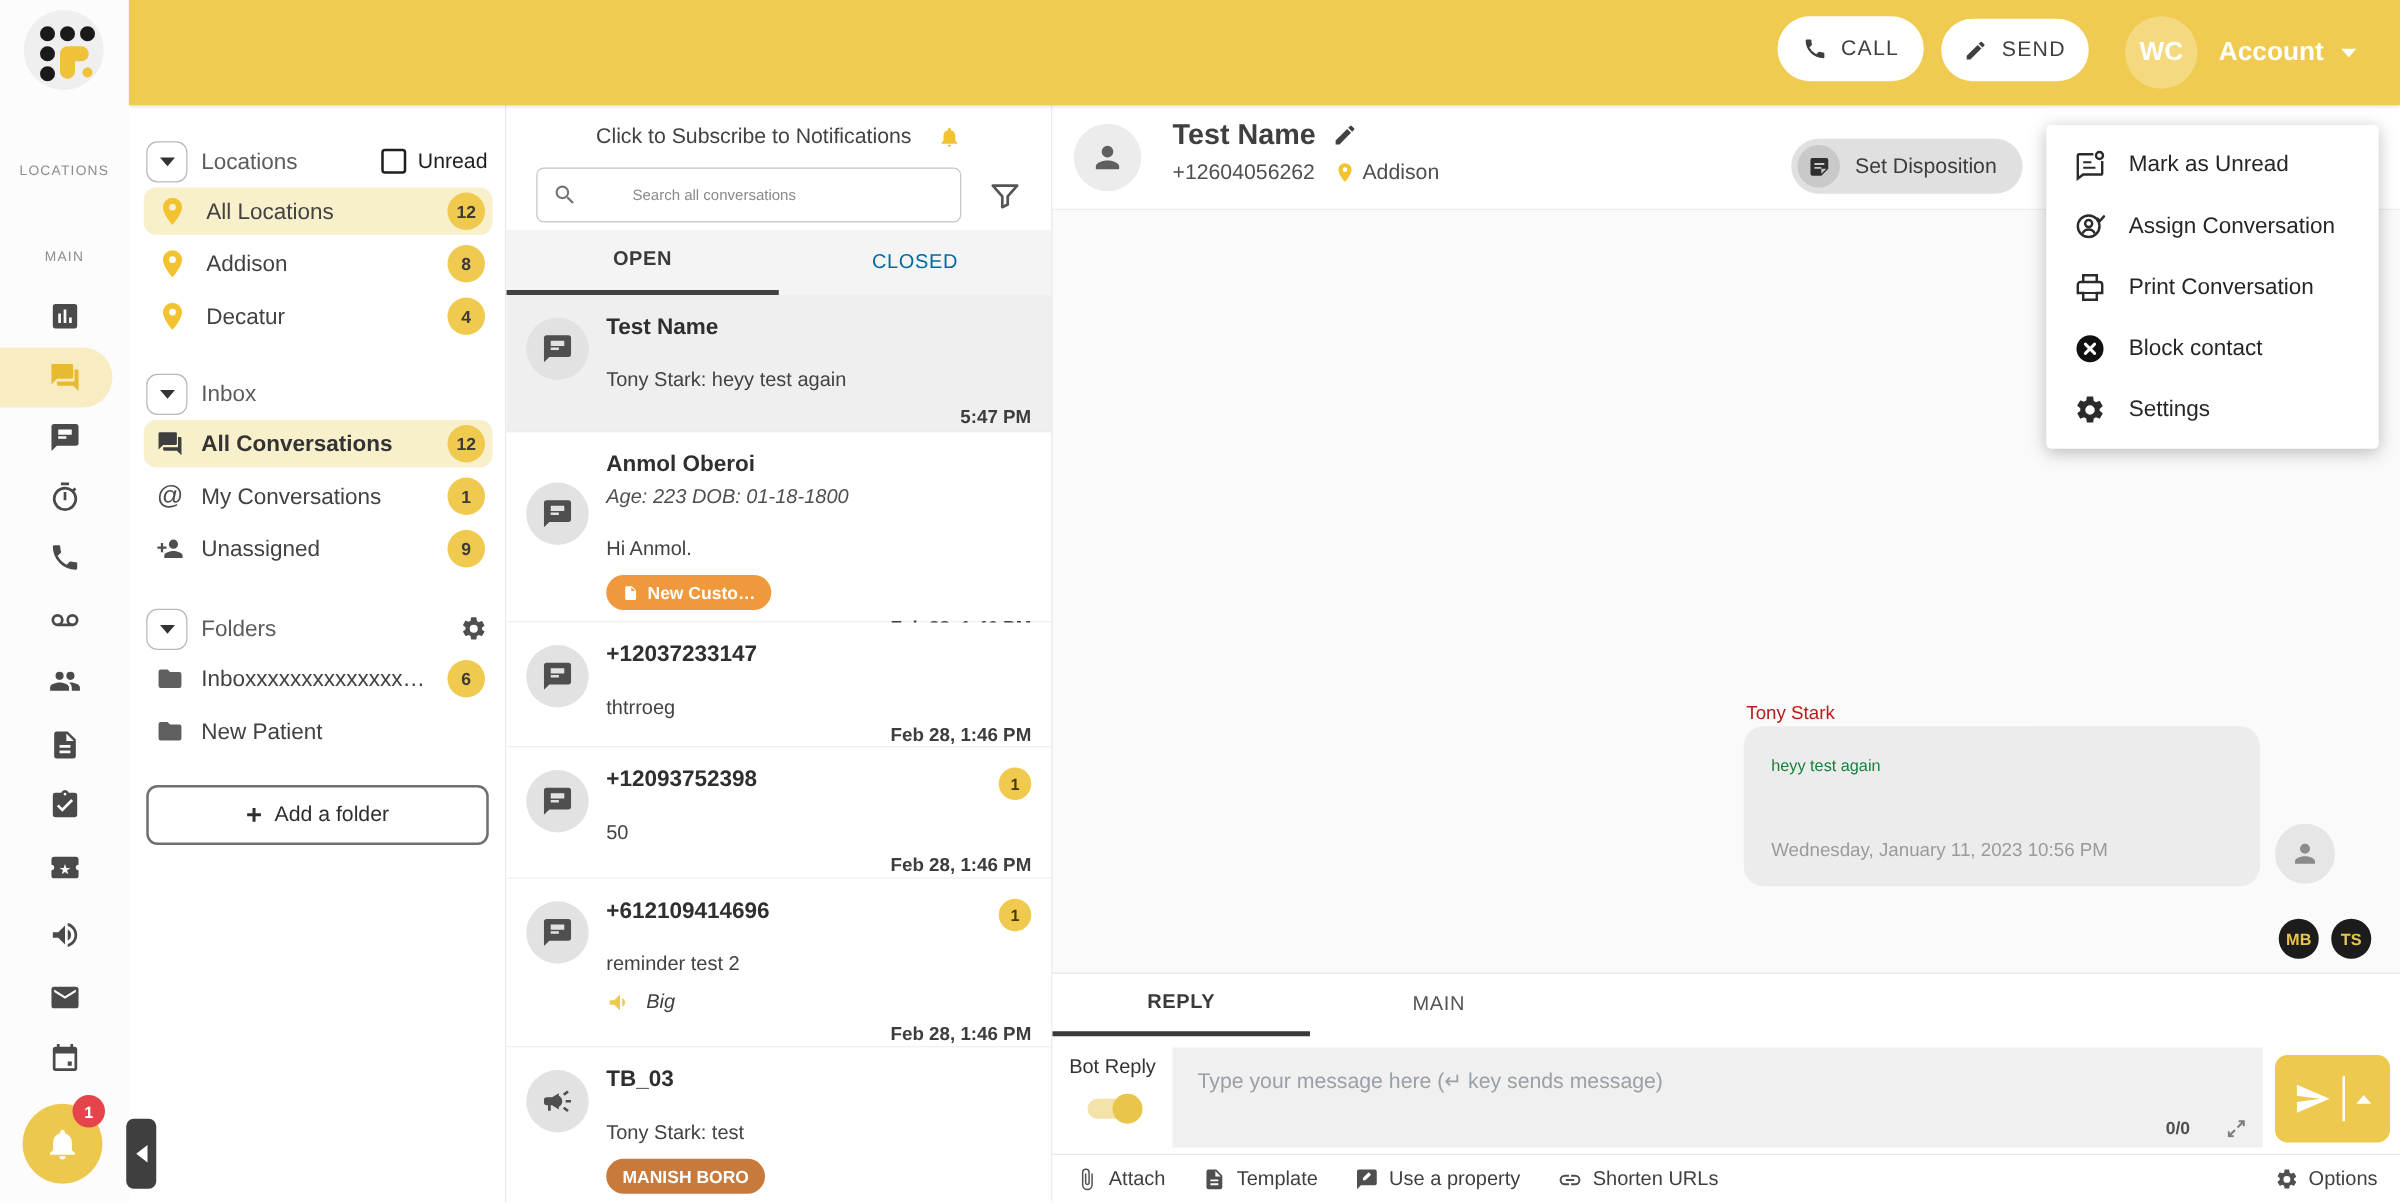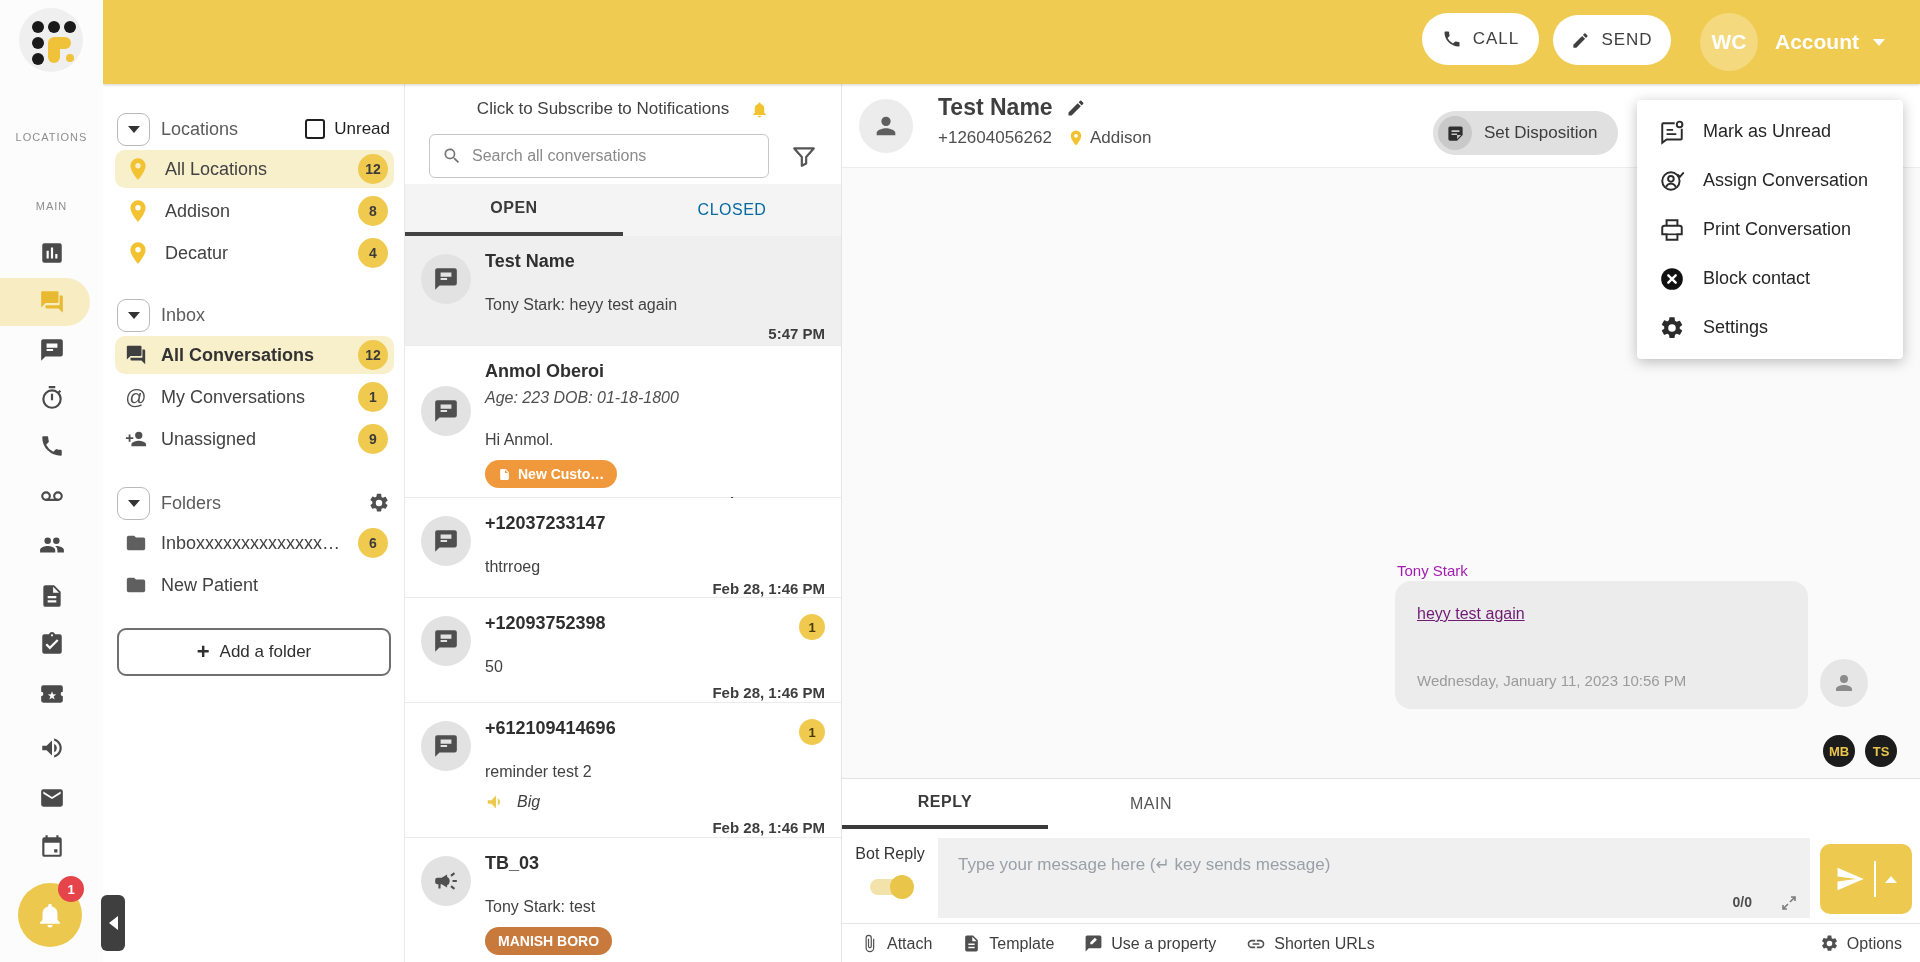--- a/index.html
+++ b/index.html
@@ -57,21 +57,21 @@
   .gear-right { margin-left:auto; color:#4f4f4f; }
   .add-folder { margin:24px 14px 0; height:48px; border:2px solid #6f6f6f; border-radius:9px; background:#fff;
            display:flex; align-items:center; justify-content:center; gap:10px; font-size:17px; color:#2f2f2f; width:274px; }
   .plus { font-size:22px; font-weight:bold; color:#2f2f2f; line-height:1; }
 
   
   .list { position:absolute; left:405px; top:84px; width:437px; height:878px; background:#fff; border-right:1px solid #e5e5e5; z-index:2; }
   .banner { height:44px; display:flex; align-items:center; justify-content:center; gap:21px; font-size:17px; color:#424242; padding-top:6px; }
   .search-row { height:56px; display:flex; align-items:center; padding:0 24px; gap:22px; }
   .search-box { flex:1; height:44px; border:1px solid #c6c6c6; border-radius:6px; display:flex; align-items:center; padding:0 12px; gap:10px; background:#fff; }
-  .search-box input { border:none; outline:none; flex:1; font-size:16px; color:#a21caf; font-family:"Liberation Sans", sans-serif; background:transparent; }
+  .search-box input { border:none; outline:none; flex:1; font-size:12px; color:#a21caf; font-family:"Liberation Sans", sans-serif; background:transparent;margin-left:34px; }
   .search-box input::placeholder { color:#8a8a8a; }
   .tabs { height:52px; background:#f4f4f4; display:flex; }
   .tab { flex:1; display:flex; align-items:center; justify-content:center; font-size:16px; letter-spacing:.5px; color:#0369a1; }
   .tab.on { font-weight:bold; color:#3a3a3a; border-bottom:4px solid #424242; }
   .convs { height:726px; overflow:hidden; }
   .conv { position:relative; padding:15px 16px 12px 80px; border-bottom:1px solid #ebebeb; background:#fff; }
   .conv.selected { background:#efefef; }
   .conv .cavatar { position:absolute; left:16px; top:18px; width:50px; height:50px; border-radius:50%; background:#e2e2e2;
            display:flex; align-items:center; justify-content:center; color:#4f4f4f; }
   .conv .nm { font-size:18px; font-weight:bold; color:#2f2f2f; }
@@ -89,23 +89,23 @@
   .chavatar { position:absolute; left:17px; top:15px; width:54px; height:54px; border-radius:50%; background:#ececec;
            display:flex; align-items:center; justify-content:center; color:#5f5f5f; }
   .cname-row { position:absolute; left:96px; top:10px; display:flex; align-items:center; gap:13px; }
   .cname { font-size:23px; font-weight:bold; color:#3f3f3f; }
   .cphone-row { position:absolute; left:96px; top:44px; display:flex; align-items:center; gap:5px; font-size:17px; color:#4f4f4f; }
   .set-disp { position:absolute; left:591px; top:27px; height:44px; border-radius:22px; background:#e0e0e0;
            display:flex; align-items:center; gap:12px; padding:0 21px 0 5px; }
   .set-disp .iconcirc { width:34px; height:34px; border-radius:50%; background:#c9c9c9; display:flex; align-items:center; justify-content:center; color:#2f2f2f; }
   .set-disp .sd-lbl { font-size:17px; color:#3d3d3d; }
   .chat-body { position:absolute; left:842px; top:168px; width:1078px; height:610px; background:#fafafa; z-index:1; }
-  .sender { position:absolute; left:555px; top:394px; font-size:15px; color:#a21caf; }
+  .sender { position:absolute; left:555px; top:394px; font-size:15px; color:#b91c1c; }
   .bubble { position:absolute; left:553px; top:413px; width:413px; height:128px; background:#ececec; border-radius:16px; }
-  .bubble .txt { position:absolute; left:22px; top:24px; font-size:16px; color:#701a75;text-decoration:underline; }
+  .bubble .txt { position:absolute; left:22px; top:24px; font-size:13px; color:#15803d; }
   .bubble .ts { position:absolute; left:22px; bottom:20px; font-size:15px; color:#9b9b9b; }
   .msg-avatar { position:absolute; left:978px; top:491px; width:48px; height:48px; border-radius:50%; background:#e6e6e6;
            display:flex; align-items:center; justify-content:center; color:#8b8b8b; }
   .read-av { position:absolute; top:567px; width:32px; height:32px; border-radius:50%; background:#1c1c1c; color:#e8c54d;
            font-size:13px; font-weight:bold; display:flex; align-items:center; justify-content:center; }
 
   
   .composer { position:absolute; left:842px; top:778px; width:1078px; height:184px; background:#fff; border-top:1px solid #e3e3e3; z-index:2; }
   .ctabs { height:50px; display:flex; }
   .ctab { width:206px; display:flex; align-items:center; justify-content:center; font-size:16px; letter-spacing:.5px; color:#555; }

